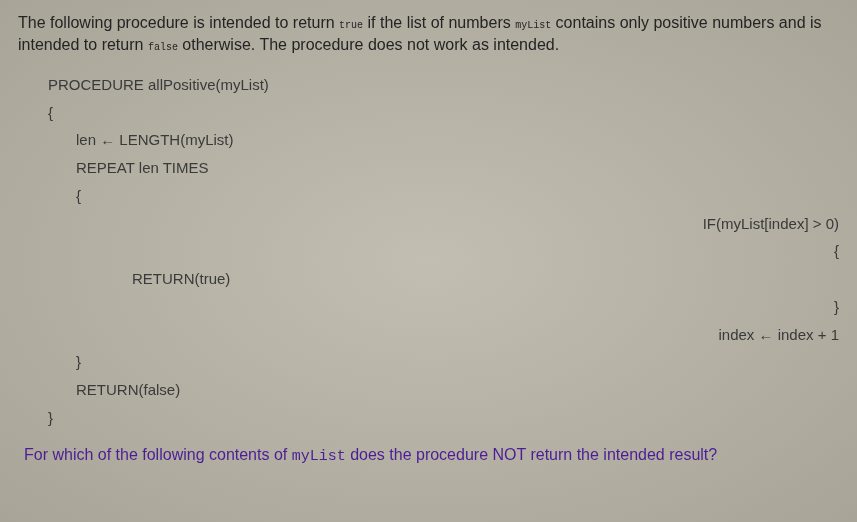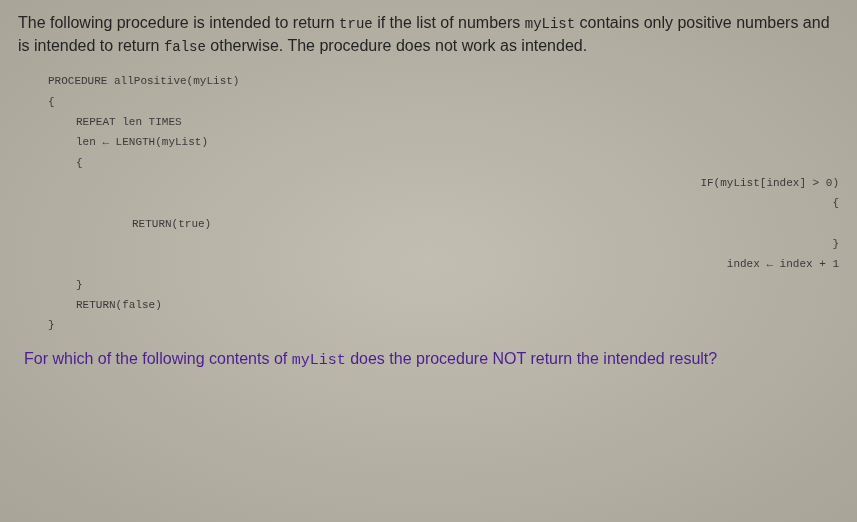--- a/index.html
+++ b/index.html
@@ -17,25 +17,25 @@
     color: #2a2a2a;
   }
   .intro {
     font-size: 16px;
     line-height: 1.4;
     color: #242424;
     margin-bottom: 14px;
   }
   .intro .mono {
     font-family: "Courier New", Courier, monospace;
-    font-size: 14px;
+    font-size: 10px;
   }
   .code-block {
-    font-family: Liberation Mono, monospace;
-    font-size: 11px;
+    font-family: Liberation Sans, sans-serif;
+    font-size: 15px;
     color: #3a3a3a;
     line-height: 1.85;
     padding-left: 30px;
   }
   .indent1 { padding-left: 28px; }
   .indent2 { padding-left: 56px; text-align: right; }
   .indent3 { padding-left: 84px; }
   .footer {
     font-size: 16px;
     color: #4c1d95;
@@ -52,22 +52,22 @@
 
 <div class="page">
 
   <div class="intro">
     <span>The following procedure is intended to return </span><span class="mono">true</span><span> if the list of numbers </span><span class="mono">myList</span><span> contains only positive numbers and is intended to return </span><span class="mono">false</span><span> otherwise. The procedure does not work as intended.</span>
   </div>
 
   <div class="code-block">
     <div>PROCEDURE allPositive(myList)</div>
     <div>{</div>
+    <div class="indent1">len ← LENGTH(myList)</div>
     <div class="indent1">REPEAT len TIMES</div>
-    <div class="indent1">len ← LENGTH(myList)</div>
     <div class="indent1">{</div>
     <div class="indent2">IF(myList[index] &gt; 0)</div>
     <div class="indent2">{</div>
     <div class="indent3">RETURN(true)</div>
     <div class="indent2">}</div>
     <div class="indent2">index ← index + 1</div>
     <div class="indent1">}</div>
     <div class="indent1">RETURN(false)</div>
     <div>}</div>
   </div>

